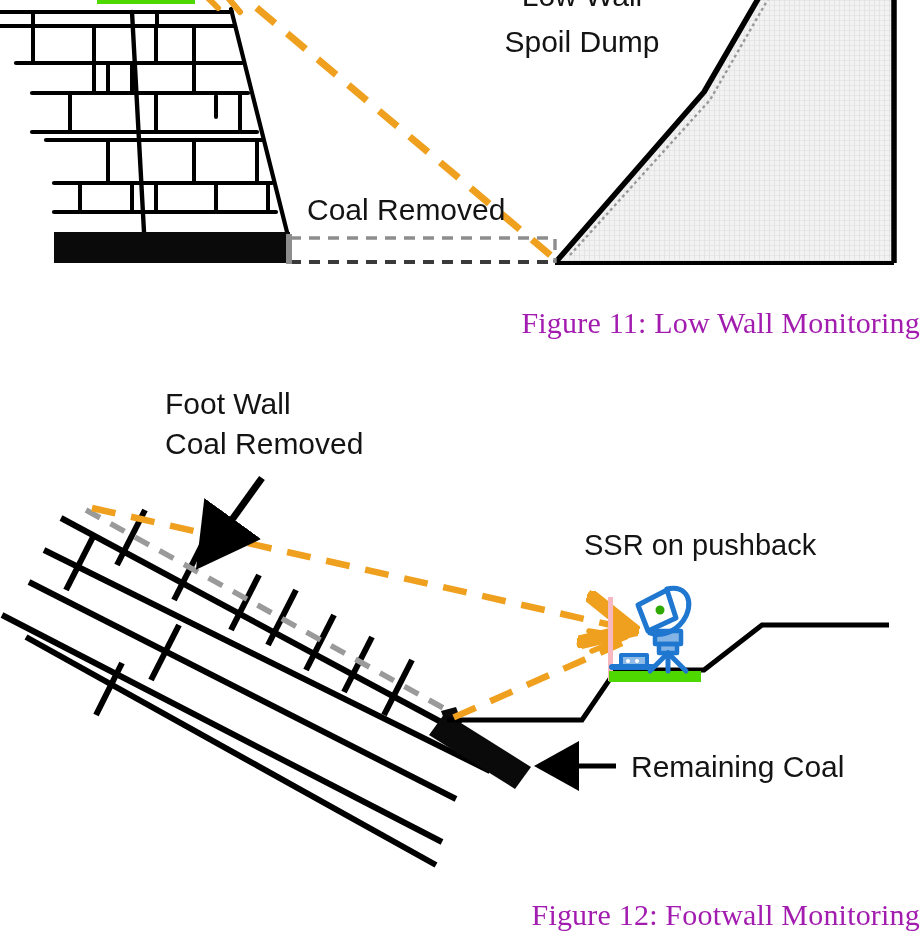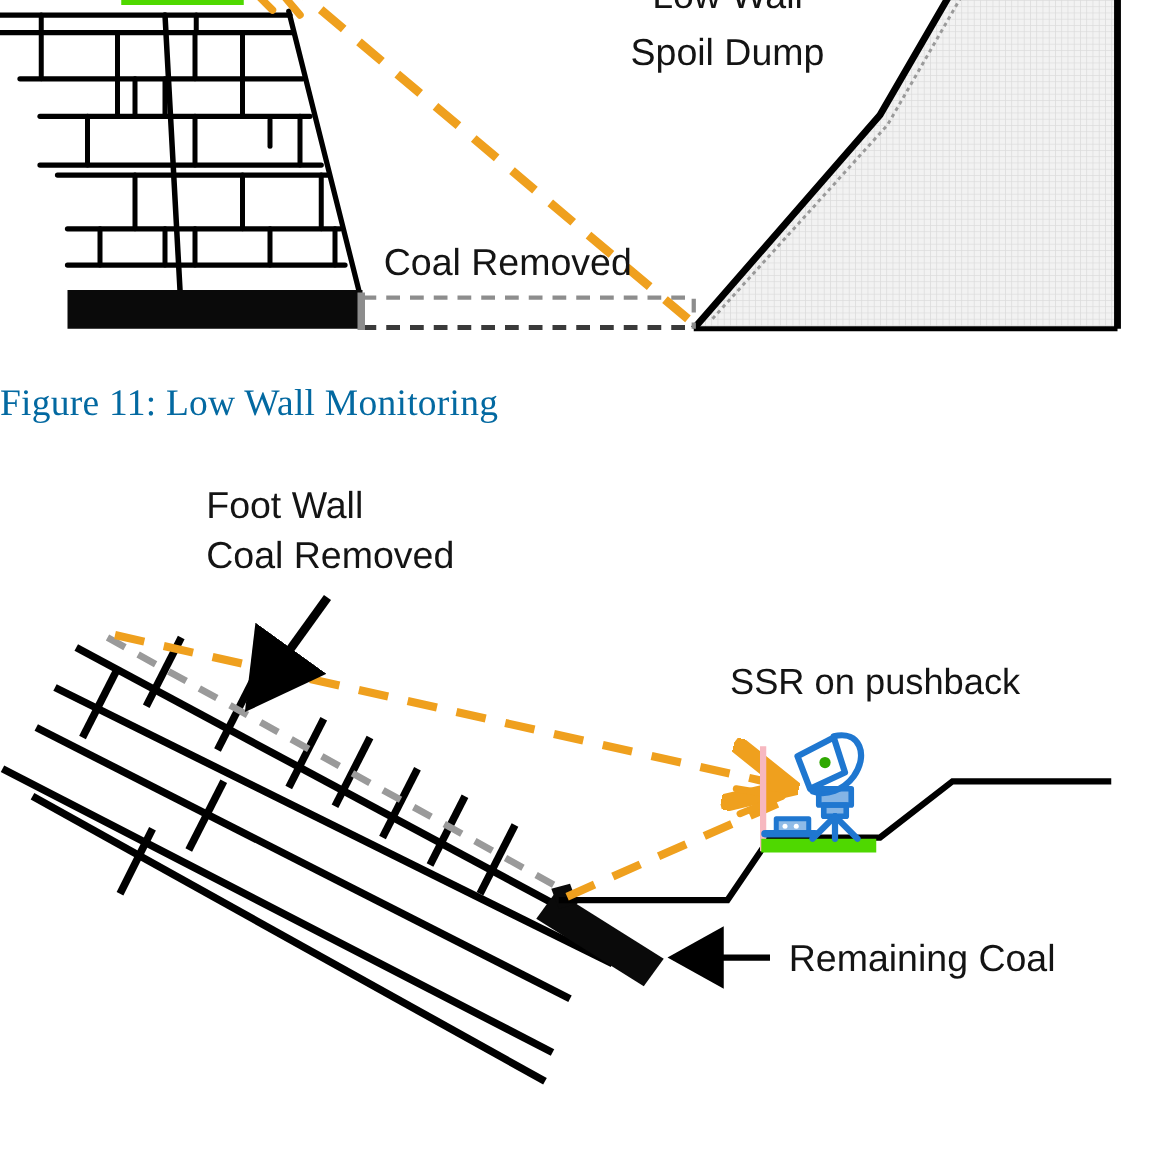--- a/index.html
+++ b/index.html
@@ -8,23 +8,23 @@
     width:920px;height:935px;overflow:hidden;position:relative;
     font-family:"Liberation Sans",sans-serif;
     -webkit-font-smoothing:antialiased;
   }
   .page{position:relative;width:920px;height:935px;}
   .fig-block{position:absolute;left:4px;width:920px;}
   #figure-11-block{top:0;height:280px;}
   #figure-12-block{top:375px;height:520px;text-align:right;}
   svg{display:block;overflow:visible;}
   .caption{
-    position:absolute;left:0;width:920px;text-align:left;
+    position:absolute;left:0;width:920px;text-align:right;
     font-family:"Liberation Serif",serif;
-    font-size:30px;color:#0369a1;letter-spacing:0.2px;white-space:nowrap;
+    font-size:30px;color:#a21caf;letter-spacing:0.2px;white-space:nowrap;
   }
   #caption-11{top:306px;}
   #caption-12{top:898px;}
   .lbl{
     font-family:"Liberation Sans",sans-serif;
     fill:#141414;font-size:30px;
   }
   .lbl-sm{font-size:29px;}
 </style>
 </head>
@@ -192,14 +192,15 @@
       <path d="M258 483 L196 569" fill="none" stroke="#000" stroke-width="7" marker-end="url(#blkArrow)" transform="translate(0,-380)"></path>
       <path d="M612 391 L535 391" fill="none" stroke="#000" stroke-width="5" marker-end="url(#blkArrow)"></path>
 
       <text class="lbl" x="161" y="39" font-size="31">Foot Wall</text>
       <text class="lbl" x="161" y="79" font-size="31">Coal Removed</text>
       <text class="lbl lbl-sm" x="580" y="180" font-size="31">SSR on pushback</text>
       <text class="lbl" x="627" y="402" font-size="31">Remaining Coal</text>
     </svg>
   </div>
 
+  <div class="caption" id="caption-12">Figure 12: Footwall Monitoring</div>
 
 </div>
 
 </body></html>

